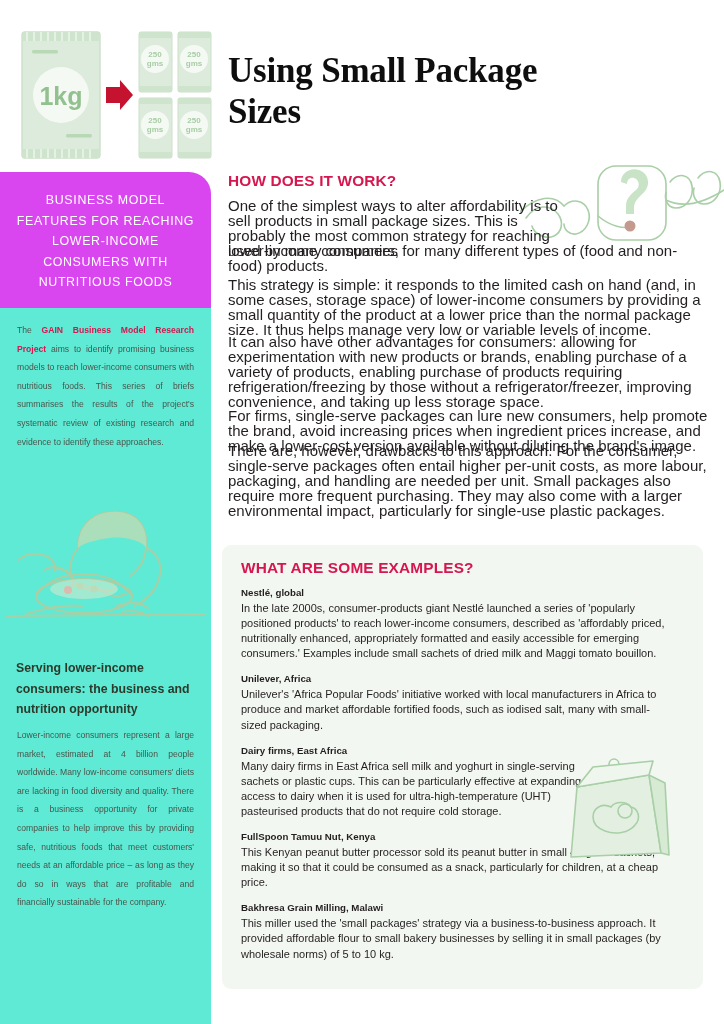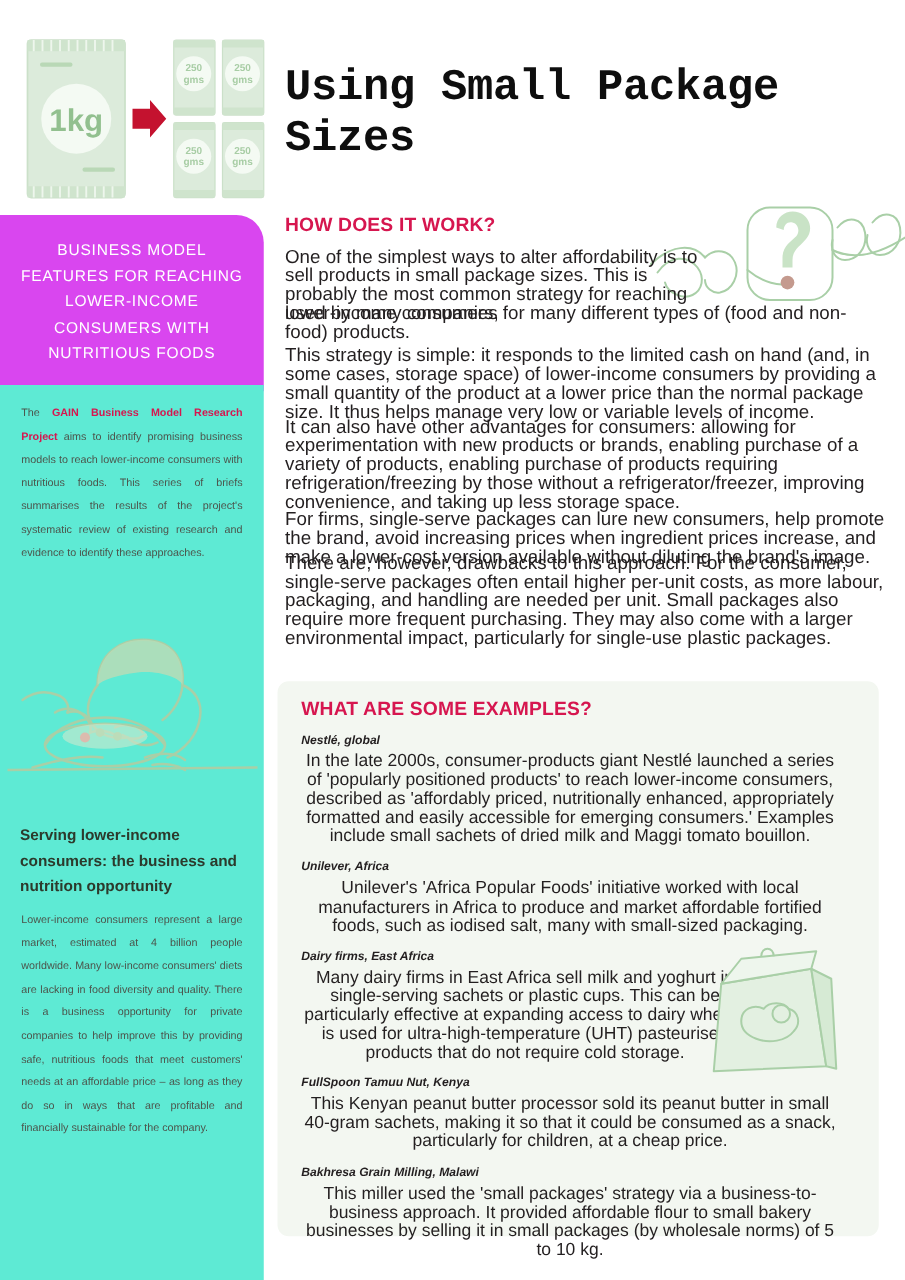--- a/index.html
+++ b/index.html
@@ -53,21 +53,21 @@
     text-align:left;color:#2c3a2c;
     font-size:12.3px;font-weight:bold;line-height:20.5px;
   }
   .sb-para{
     position:absolute;left:17px;top:418px;width:177px;
     font-size:8.6px;line-height:18.6px;color:#4c554c;
     text-align:justify;
   }
   .doc-title{
     position:absolute;left:228px;top:50px;width:400px;
-    font-family:Liberation Mono, monospace;
+    font-family:Liberation Serif, serif;
     font-weight:bold;font-size:35px;line-height:41px;
     color:#0e0e0e;letter-spacing:-0.2px;
   }
   .qmark-decor{
     position:absolute;left:520px;top:160px;width:204px;height:112px;
     pointer-events:none;
   }
   .sec-heading{
     color:#d6164f;font-weight:bold;font-size:15.4px;
     letter-spacing:0.15px;
@@ -86,24 +86,24 @@
   
   .examples-card{
     position:absolute;left:222px;top:545px;width:481px;height:444px;
     background:#f3f7f1;border-radius:9px;
   }
   .ex-inner{position:absolute;left:19px;top:14px;width:430px;}
   .ex-heading{margin:0 0 9px 0;}
   .ex-item{margin:0 0 11px 0;}
   .ex-title{
     font-size:9.7px;font-weight:bold;color:#231f20;
-    margin-bottom:1px;line-height:14px;font-style:italic;
+    margin-bottom:1px;line-height:14px;
   }
   .ex-body{
-    font-size:14px;line-height:15.1px;color:#231f20;text-align:center;
+    font-size:11px;line-height:15.1px;color:#231f20;
   }
   .ex-narrow{width:358px;}
   .bag-illo{
     position:absolute;left:553px;top:757px;width:130px;height:110px;
     pointer-events:none;
   }
 </style>
 </head>
 <body>
 

